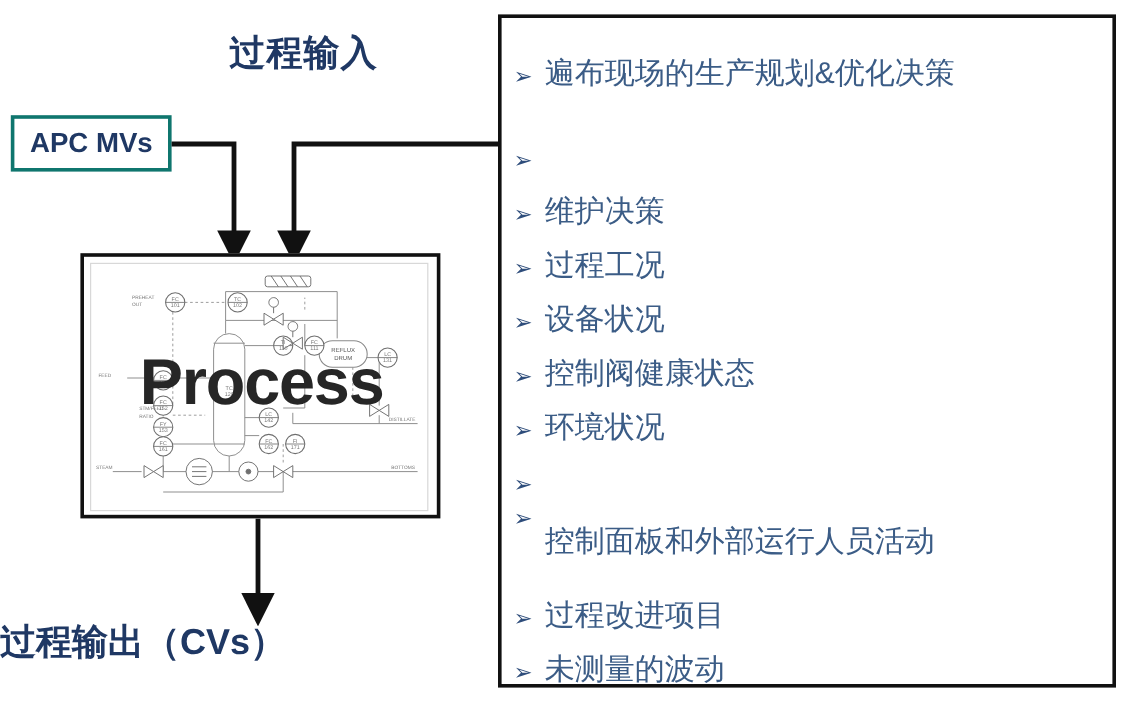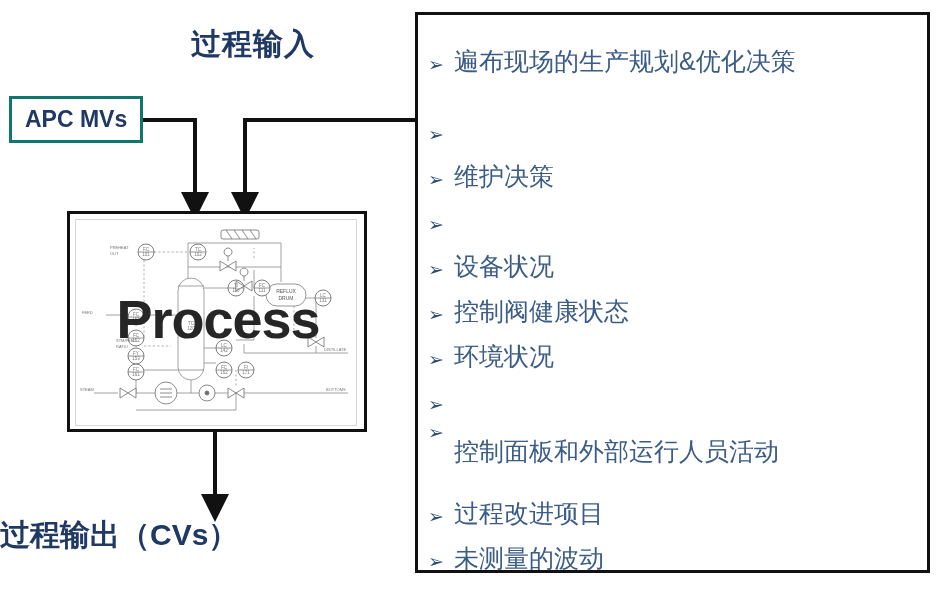--- a/index.html
+++ b/index.html
@@ -261,20 +261,21 @@
     </div>
     <div class="bullet-row" style="left: 10px; top: 104px;">
       <span class="bullet" style="position: relative; top: 6px;">➢</span>
     </div>
     <div class="bullet-row" style="left: 10px; top: 149px;">
       <span class="bullet" style="position: relative; top: 6px;">➢</span>
       <span class="bullet-text">维护决策</span>
     </div>
     <div class="bullet-row" style="left: 10px; top: 194px;">
       <span class="bullet" style="position: relative; top: 6px;">➢</span>
+      <span class="bullet-text">过程工况</span>
     </div>
     <div class="bullet-row" style="left: 10px; top: 239px;">
       <span class="bullet" style="position: relative; top: 6px;">➢</span>
       <span class="bullet-text">设备状况</span>
     </div>
     <div class="bullet-row" style="left: 10px; top: 284px;">
       <span class="bullet" style="position: relative; top: 6px;">➢</span>
       <span class="bullet-text">控制阀健康状态</span>
     </div>
     <div class="bullet-row" style="left: 10px; top: 329px;">

